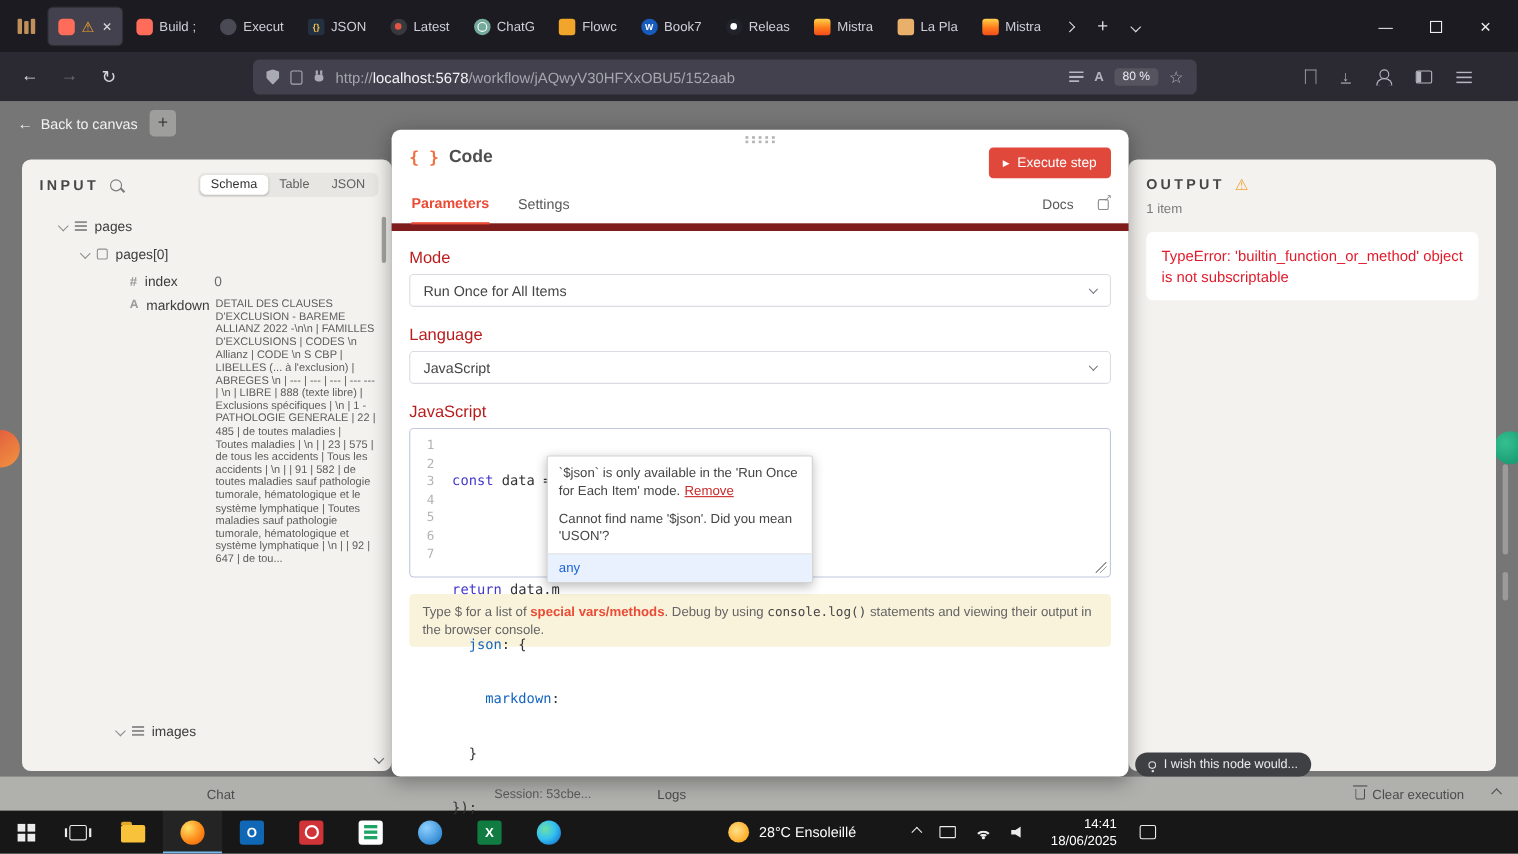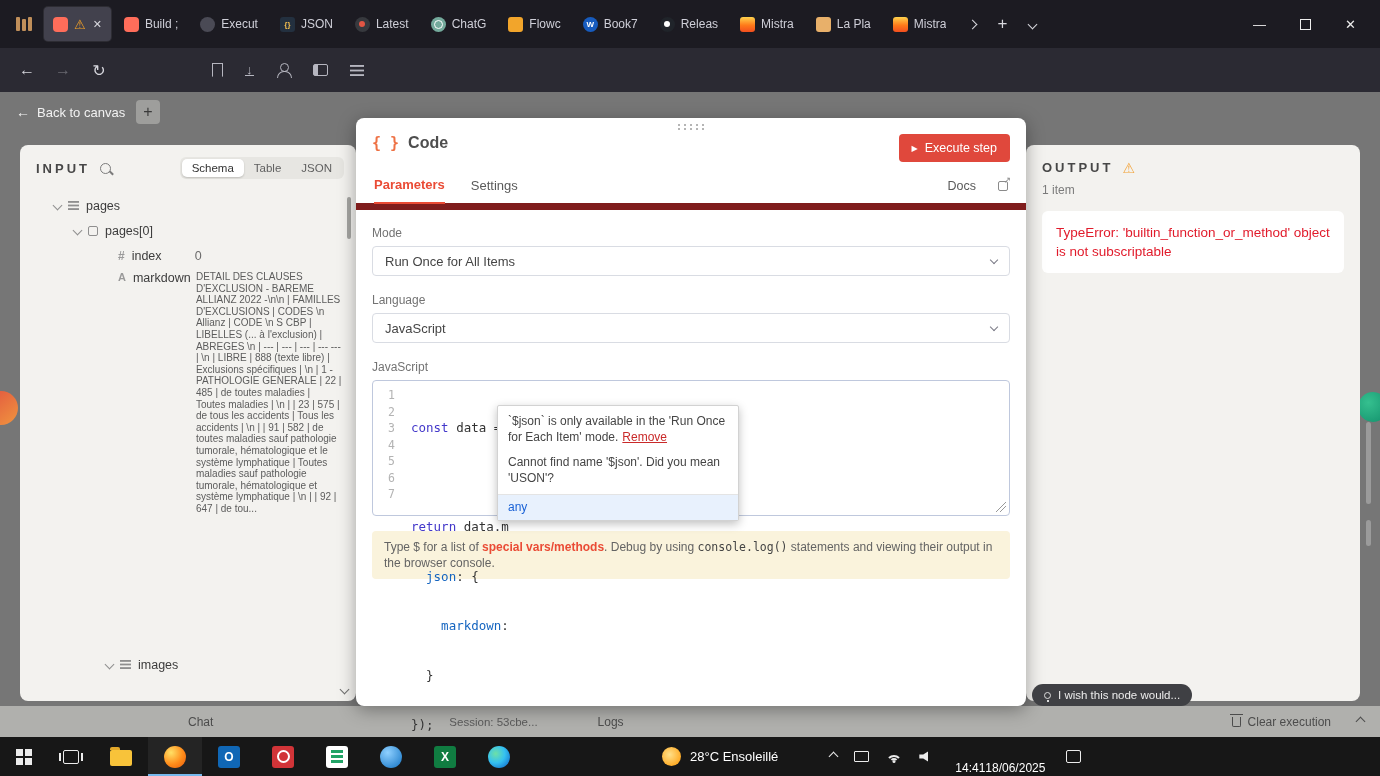--- a/index.html
+++ b/index.html
@@ -132,21 +132,21 @@
 .i-play{font-size:8px}
 .i-play::after{content:"▶"}
 .mtabs{display:flex;align-items:flex-end;gap:26px;padding:15px 18px 0;border-bottom:7px solid #7f1d1d}
 .mtab{font-size:13px;padding-bottom:10px}
 .mtab.on{color:#ea4b35;font-weight:bold;border-bottom:2px solid #ea4b35;margin-bottom:-1px}
 .mtab.off{color:#5a5a5a}
 .docs{margin-left:auto;font-size:12.5px;color:#5a5a5a;display:flex;gap:22px;align-items:center;padding-bottom:10px}
 .extl{width:10px;height:10px;border:1.4px solid #8a8a8a;border-radius:2px;position:relative}
 .extl::after{content:"↗";position:absolute;font-size:9px;color:#8a8a8a;right:-4px;top:-7px}
 .mbody{padding:16px 16px 0}
-.flabel{font-size:12px;color:#737373;margin-bottom:6px}
+.flabel{font-size:15px;color:#b91c1c;margin-bottom:6px}
 .select{height:30px;border:1px solid #d9dce3;border-radius:4px;background:#fff;display:flex;align-items:center;padding:0 12px;font-size:13px;color:#454545;margin-bottom:17px}
 .select .chev{margin-left:auto;color:#7a7a86;width:6px;height:6px;margin-top:-3px}
 .editor{position:relative;display:flex;height:136px;border:1px solid #bfc8dd;border-radius:4px;background:#fff;font-family:"DejaVu Sans Mono",monospace;font-size:12.5px;line-height:16.5px}
 .gutter{width:30px;text-align:right;padding:6px 8px 0 0;color:#b3b3b3;font-size:11.5px}
 .codecol{padding:6px 0 0 8px;color:#333;white-space:pre}
 .tok-kw{color:#4338ca}
 .tok-prop{color:#1565c0}
 .tok-err{text-decoration:underline wavy #e03131 1px;text-underline-offset:2px}
 .grip{position:absolute;right:3px;bottom:3px;width:10px;height:10px;background:linear-gradient(135deg,transparent 0 46%,#999 46% 54%,transparent 54% 66%,#999 66% 74%,transparent 74%)}
 .tooltip{position:absolute;left:124px;top:24px;width:242px;background:#fff;border:1px solid #d2d2d2;box-shadow:0 3px 10px rgba(0,0,0,.25);font-family:"Liberation Sans",sans-serif;font-size:12px;color:#454545;z-index:6;border-radius:2px}
@@ -219,21 +219,21 @@
 .sun{width:19px;height:19px;border-radius:50%;background:radial-gradient(circle at 40% 40%,#ffe08a,#ff9800)}
 .tray{display:flex;align-items:center;gap:17px;margin-left:44px}
 .tup{color:#ececec}
 .disp{width:15px;height:11px;border:1.6px solid #ececec;border-radius:1px}
 .wifi{width:16px;height:12px;position:relative}
 .wifi i{position:absolute;left:50%;bottom:0;transform:translateX(-50%) rotate(0);border:2px solid transparent;border-top-color:#ececec;border-radius:50%}
 .wifi i:nth-child(1){width:16px;height:16px;bottom:-8px}
 .wifi i:nth-child(2){width:9px;height:9px;bottom:-4px}
 .wifi i:nth-child(3){width:3px;height:3px;background:#ececec;border:none;border-radius:50%;bottom:0}
 .vol{width:14px;height:12px;background:#ececec;clip-path:polygon(0 33%,28% 33%,62% 8%,62% 92%,28% 67%,0 67%)}
-.tb-clock{margin-left:22px;display:flex;justify-content:center;align-items:flex-end;font-size:12px;line-height:15px}
+.tb-clock{margin-left:22px;display:flex;flex-direction:column;justify-content:center;align-items:flex-end;font-size:12px;line-height:15px}
 .notifsq{width:15px;height:13px;border:1.6px solid #ececec;border-radius:2px}
 .tb-notif{width:44px;display:flex;align-items:center;justify-content:center;margin-left:6px}
 </style>
 </head>
 <body>
 
 <div class="tabbar">
   <div class="ffview">
       <span class="board">
         <i></i>
@@ -301,20 +301,30 @@
     <span class="i-min"></span>
     <span class="maxbox"></span>
     <span class="i-x"></span>
   </div>
 </div>
 
 <div class="urlbar">
   <span class="navbtn i-back"></span>
   <span class="navbtn dis i-fwd"></span>
   <span class="navbtn i-reload"></span>
+  <div class="urlbox">
+    <span class="shield"></span>
+    <span class="docic"></span>
+    <span class="plug"></span>
+    <span class="urltxt"><span class="dim">http://</span><span class="host">localhost:5678</span><span class="dim">/workflow/jAQwyV30HFXxOBU5/152aab</span></span>
+    <span class="reader"></span>
+    <span class="transl"></span>
+    <span class="zoom">80 %</span>
+    <span class="star"></span>
+  </div>
   <div class="uright">
     <span class="bkmark"></span>
     <span class="dl"></span>
     <span class="person"></span>
     <span class="sidebar-ic"></span>
     <span class="burger"></span>
   </div>
 </div>
 
 <div class="ws">

